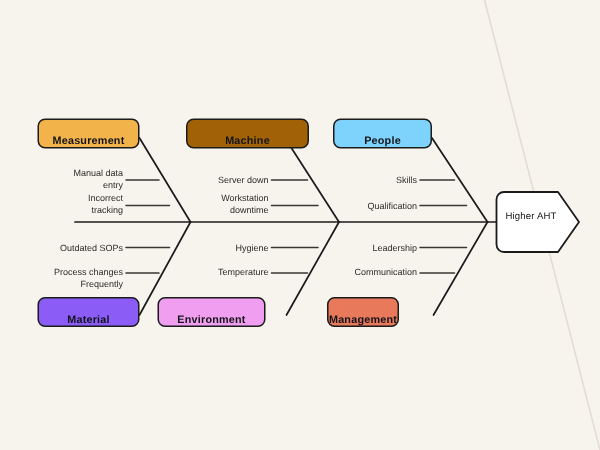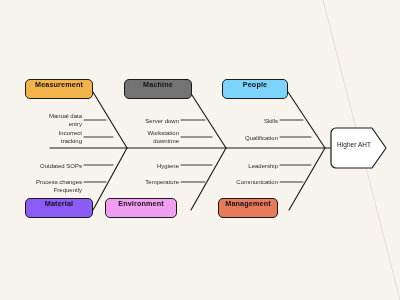--- a/index.html
+++ b/index.html
@@ -9,32 +9,32 @@
     font-family:"Liberation Sans", sans-serif;
     overflow:hidden;
   }
   #stage{position:relative;width:400px;height:300px;}
   #art{position:absolute;left:0;top:0;width:400px;height:300px;}
 
   .cat-box{
     position:absolute;
     border:1.2px solid #1b1b1b;
     border-radius:5px;
-    display:flex;align-items:flex-start;justify-content:center;
+    display:flex;align-items:flex-end;justify-content:center;
     font-size:7.2px;font-weight:bold;color:#13131a;
     letter-spacing:.15px;
     box-sizing:border-box;
     width:68px;height:20px;
   }
   .cat-m1{left:25px;top:79px;background:#F2B34B;}
-  .cat-m2{left:124px;top:79px;background:#737373;width:68px;}
+  .cat-m2{left:124px;top:79px;background:#a16207;width:82px;}
   .cat-m3{left:222px;top:79px;background:#7dd3fc;width:66px;}
   .cat-m4{left:25px;top:198px;background:#8b5cf6;}
   .cat-m5{left:105px;top:198px;background:#F09FF0;width:72px;}
-  .cat-m6{left:218px;top:198px;background:#E8795A;width:60px;}
+  .cat-m6{left:218px;top:198px;background:#E8795A;width:48px;}
 
   .cause{
     position:absolute;
     font-size:6px;color:#2d2b28;
     line-height:8.4px;
     text-align:right;
     white-space:pre-line;
     box-sizing:border-box;
   }
 

